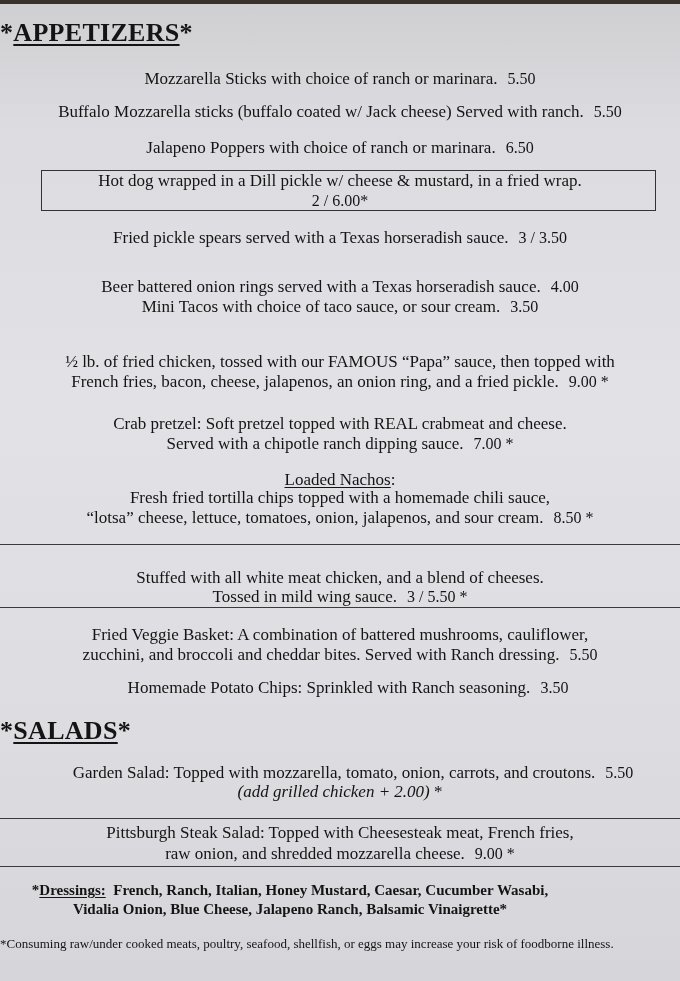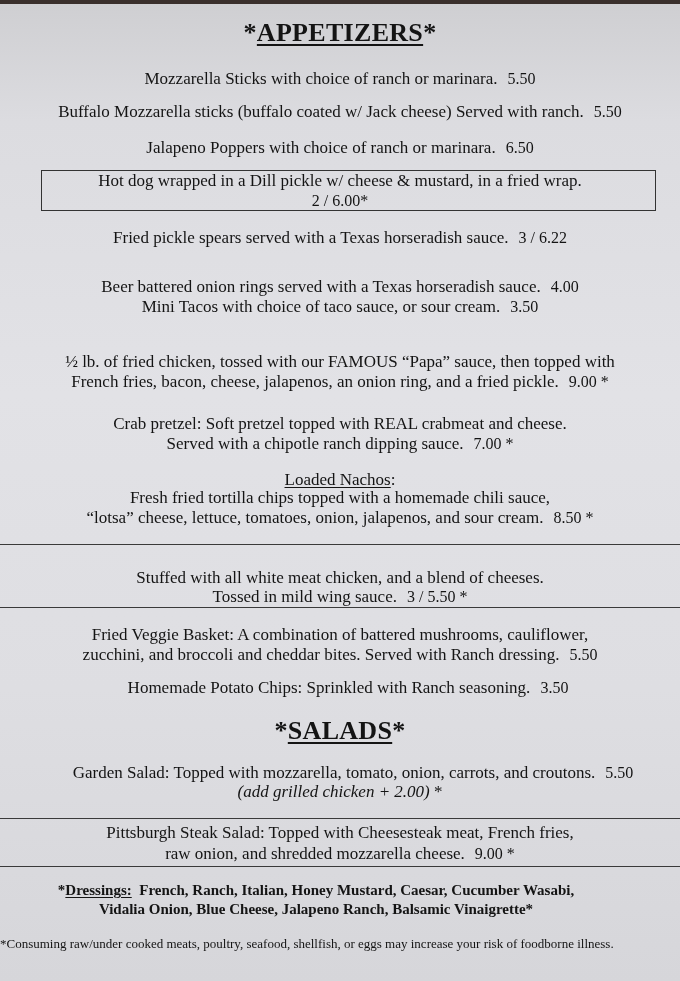--- a/index.html
+++ b/index.html
@@ -13,33 +13,33 @@
     .topstrip {
       position: absolute; left: 0; top: 0; width: 680px; height: 4px;
       background: #3a302c;
     }
     .page {
       position: absolute; left: 0; top: 4px; width: 680px; height: 977px;
       background: linear-gradient(180deg, #cfcfd2 0%, #dcdce0 12%, #e2e2e6 40%, #dedee2 70%, #d6d6da 100%);
     }
     .t { position: absolute; left: 0; width: 680px; text-align: center; white-space: nowrap; font-size: 17px; line-height: 20px; }
     .heading {
-      position: absolute; left: 0; width: 680px; text-align: center;
+      position: absolute; left: 0; width: 680px; 
       font-weight: bold; font-size: 26px; line-height: 30px; letter-spacing: 0.3px;
     }
     .heading .u { text-decoration: underline; text-decoration-thickness: 2px; text-underline-offset: 3px; }
     .price { margin-left: 10px; font-size: 16px; }
     .sub { text-decoration: underline; text-underline-offset: 2px; }
     .italic { font-style: italic; }
     .box {
       position: absolute; left: 41px; top: 166px; width: 615px; height: 41px;
       border: 1.5px solid #333; box-sizing: border-box;
     }
     .rule { position: absolute; left: 0; width: 680px; height: 0; border-top: 1.5px solid #3a3a3a; }
-    .dressings { position: absolute; left: 0; width: 580px; text-align: center; font-weight: bold; font-size: 15px; line-height: 19px; padding-left: 26px; }
+    .dressings { position: absolute; left: 0; width: 580px; text-align: center; font-weight: bold; font-size: 15px; line-height: 19px; }
     .disclaimer { position: absolute; left: 0; top: 936px; width: 690px; white-space: nowrap; font-size: 13px; line-height: 16px; overflow: hidden; }
   </style>
 </head>
 <body>
 
 <div class="topstrip"></div>
 
 <div class="page">
 
   <div class="heading" style="top:14px;">
@@ -58,21 +58,21 @@
 
   <div class="box"></div>
   <div class="t" style="top:167px;">
     <span>Hot dog wrapped in a Dill pickle w/ cheese &amp; mustard, in a fried wrap.</span>
   </div>
   <div class="t" style="top:187px; font-size:16px;">
     <span>2 / 6.00*</span>
   </div>
 
   <div class="t" style="top:224px;">
-    <span>Fried pickle spears served with a Texas horseradish sauce.</span><span class="price">3 / 6.22</span>
+    <span>Fried pickle spears served with a Texas horseradish sauce.</span><span class="price">3 / 3.50</span>
   </div>
   <div class="t" style="top:273px;">
     <span>Beer battered onion rings served with a Texas horseradish sauce.</span><span class="price">4.00</span>
   </div>
   <div class="t" style="top:293px;">
     <span>Mini Tacos with choice of taco sauce, or sour cream.</span><span class="price">3.50</span>
   </div>
 
   <div class="t" style="top:348px;">
     <span>½ lb. of fried chicken, tossed with our FAMOUS “Papa” sauce, then topped with</span>

